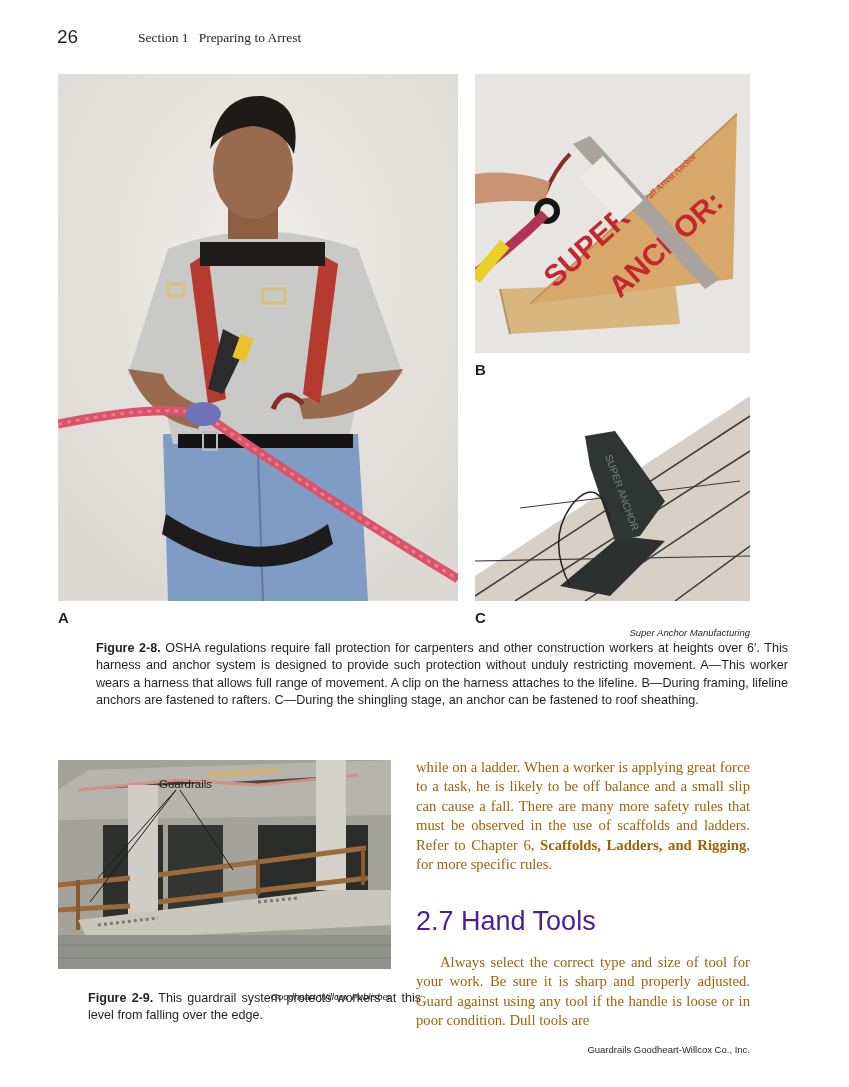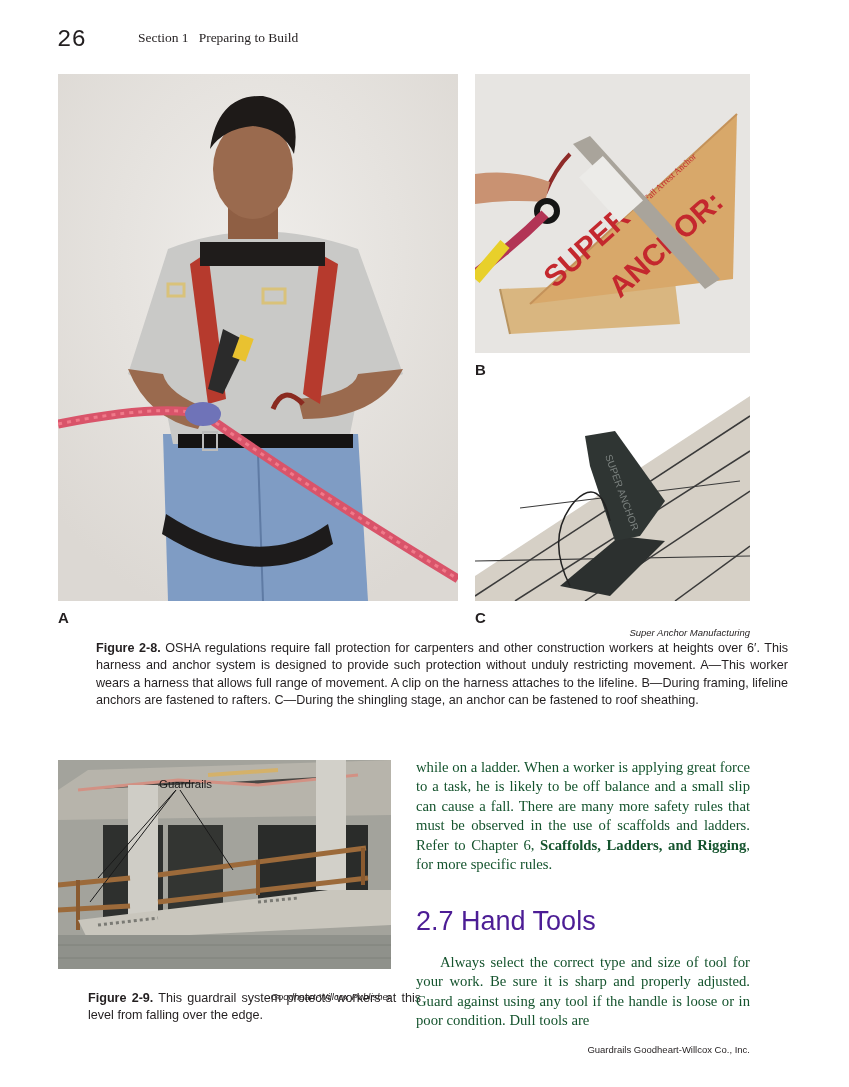--- a/index.html
+++ b/index.html
@@ -1,20 +1,20 @@
 <!DOCTYPE html>
 <html><head>
 <meta charset="utf-8">
 <style>
   html, body { margin: 0; padding: 0; background: #ffffff; }
   body { width: 849px; height: 1087px; position: relative; overflow: hidden; font-family: "Liberation Serif", serif; color: #231f20; }
   .abs { position: absolute; }
 
   
-  .page-num { left: 57px; top: 26px; font-size: 24px; font-family: Liberation Mono, monospace; }
+  .page-num { left: 57px; top: 26px; font-size: 19px; font-family: Liberation Sans, sans-serif; }
   .running-head { left: 138px; top: 30px; font-size: 13.5px; font-family: "Liberation Serif", serif; }
   .running-head .gap { display: inline-block; width: 10px; }
 
   
   .photo { overflow: hidden; }
   .photo svg { display: block; }
   .photo-a { left: 58px; top: 74px; width: 400px; height: 527px; background: #e6e3df; }
   .photo-b { left: 475px; top: 74px; width: 275px; height: 279px; background: #e8e6e3; }
   .photo-c { left: 475px; top: 396px; width: 275px; height: 205px; background: #fff; }
   .photo-g { left: 58px; top: 760px; width: 333px; height: 209px; background: #0f766e; }
@@ -26,37 +26,37 @@
 
   .credit { font-family: "Liberation Sans", sans-serif; font-style: italic; font-size: 9.5px; color: #231f20; text-align: right; }
   .credit-1 { right: 99px; top: 627px; }
   .credit-2 { right: 458px; top: 975px; margin-top: 16px; }
 
   .caption { font-family: "Liberation Sans", sans-serif; font-size: 12.6px; line-height: 17.3px; color: #231f20; text-align: justify; }
   .caption b { font-weight: bold; }
   .caption-1 { left: 70px; top: 640px; width: 692px; margin-left: 26px; }
   .caption-2 { left: 58px; top: 990px; width: 333px; margin-left: 30px; }
 
-  .body-text { font-family: "Liberation Serif", serif; font-size: 14.7px; line-height: 19.4px; color: #14532d; text-align: justify; }
+  .body-text { font-family: "Liberation Serif", serif; font-size: 14.7px; line-height: 19.4px; color: #a16207; text-align: justify; }
   .body-1 { left: 416px; top: 758px; width: 334px; }
   .body-2 { left: 416px; top: 953px; width: 334px; }
   .body-2 .indent { display: inline-block; width: 24px; }
 
   .section-heading { left: 416px; top: 906px; font-family: "Liberation Sans", sans-serif; font-size: 27px; color: #4c1d95; font-weight: normal; }
 
   .footer { right: 99px; top: 1044px; font-family: "Liberation Sans", sans-serif; font-size: 9.5px; color: #231f20; }
 
   .guard-label { font-family: "Liberation Sans", sans-serif; font-size: 11.5px; color: #1a1a1a; }
 </style>
 </head>
 <body>
 
 <div class="abs page-num">26</div>
 <div class="abs running-head">
-  <span>Section 1</span><span class="gap"></span><span>Preparing to Build</span>
+  <span>Section 1</span><span class="gap"></span><span>Preparing to Arrest</span>
 </div>
 
 <div class="abs photo photo-a">
   <svg width="400" height="527" viewBox="0 0 400 527">
     <defs>
       <radialGradient id="bgA" cx="50%" cy="35%" r="70%">
         <stop offset="0" stop-color="#efedea"></stop>
           <stop offset="1" stop-color="#dcd8d3"></stop>
       </radialGradient>
     </defs>

